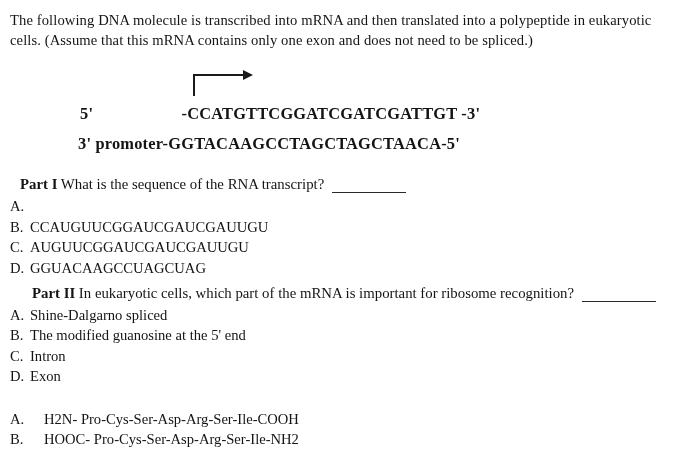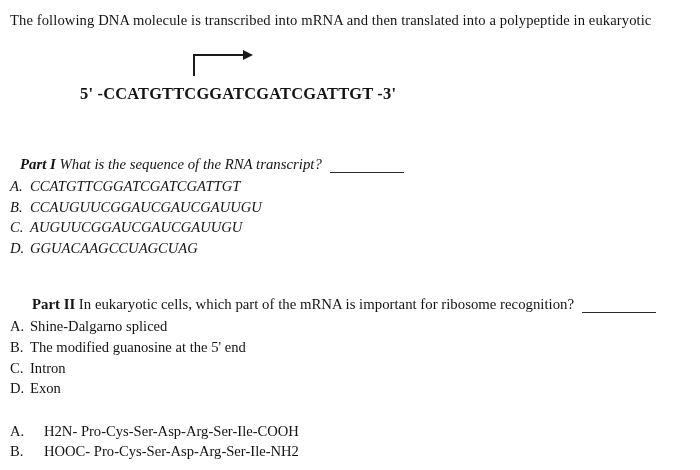--- a/index.html
+++ b/index.html
@@ -75,20 +75,21 @@
     font-weight: bold;
     font-size: 16.4px;
     letter-spacing: 0.2px;
     white-space: nowrap;
   }
   .dna-row.top {
     left: 70px;
     top: 40px;
   }
   .dna-row.top .seq {
+    margin-left: 84px;
   }
   .dna-row.bottom {
     left: 68px;
     top: 70px;
   }
 
   
   .part {
     margin-top: 12px;
   }
@@ -122,59 +123,60 @@
     white-space: nowrap;
   }
   ul.choices li .ltr {
     width: 20px;
     flex: 0 0 auto;
     text-align: left;
   }
   .indent-2 { padding-left: 62px; }
   .indent-3 { padding-left: 68px; }
 
-  .part1 { margin-top: 16px; font-style: italic; }
+  .part1 { margin-top: 16px; }
   .part1 .part-q { margin-left: 10px; }
-  .part2 { margin-top: 38px; }
+  .part2 { margin-top: 6px; }
   .part2 .part-q { margin-left: 22px; }
   .part3 { margin-top: 22px; }
   .part3 .part-q { margin-left: 26px; }
   .part3 ul.choices li .ltr { width: 34px; }
 </style>
 </head>
 <body>
 
 <div class="page">
 
   <div class="intro">
     <span class="intro-line">The following DNA molecule is transcribed into mRNA and then translated into a polypeptide in eukaryotic</span>
+    <span class="intro-line">cells. (Assume that this mRNA contains only one exon and does not need to be spliced.)</span>
   </div>
 
   <div class="dna-block">
     <div class="arrow">
       <span class="vert"></span>
       <span class="horiz"></span>
       <span class="head"></span>
     </div>
     <div class="dna-row top">
       <span>5'</span>
       <span class="seq">-CCATGTTCGGATCGATCGATTGT  -3'</span>
     </div>
+    <div class="dna-row bottom">3' promoter-GGTACAAGCCTAGCTAGCTAACA-5'</div>
   </div>
 
   <div class="part part1">
     <div class="part-q">
       <span class="part-label">Part I</span>
       <span>What is the sequence of the RNA transcript?</span>
       <span class="blank"></span>
     </div>
     <ul class="choices indent-2">
       <li>
         <span class="ltr">A.</span>
-        <span>CCATGTTCGGATCGATCGATTGT</span>
       </li>
       <li>
         <span class="ltr">B.</span>
         <span>CCAUGUUCGGAUCGAUCGAUUGU</span>
       </li>
       <li>
         <span class="ltr">C.</span>
         <span>AUGUUCGGAUCGAUCGAUUGU</span>
       </li>
       <li>

